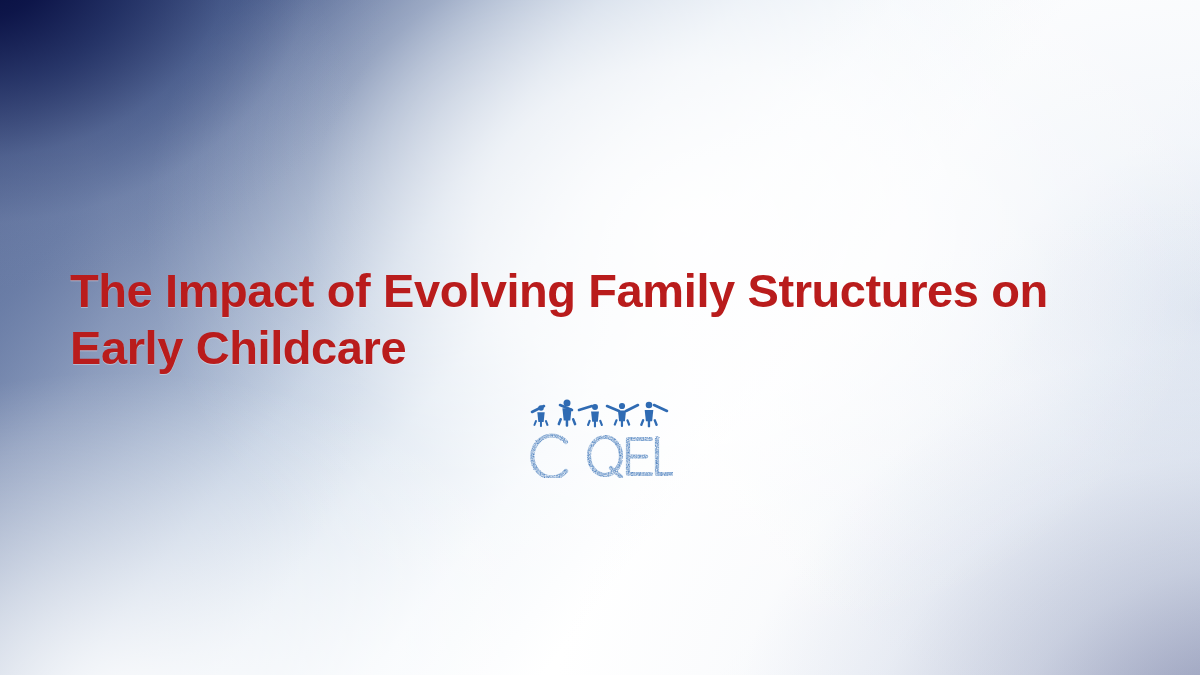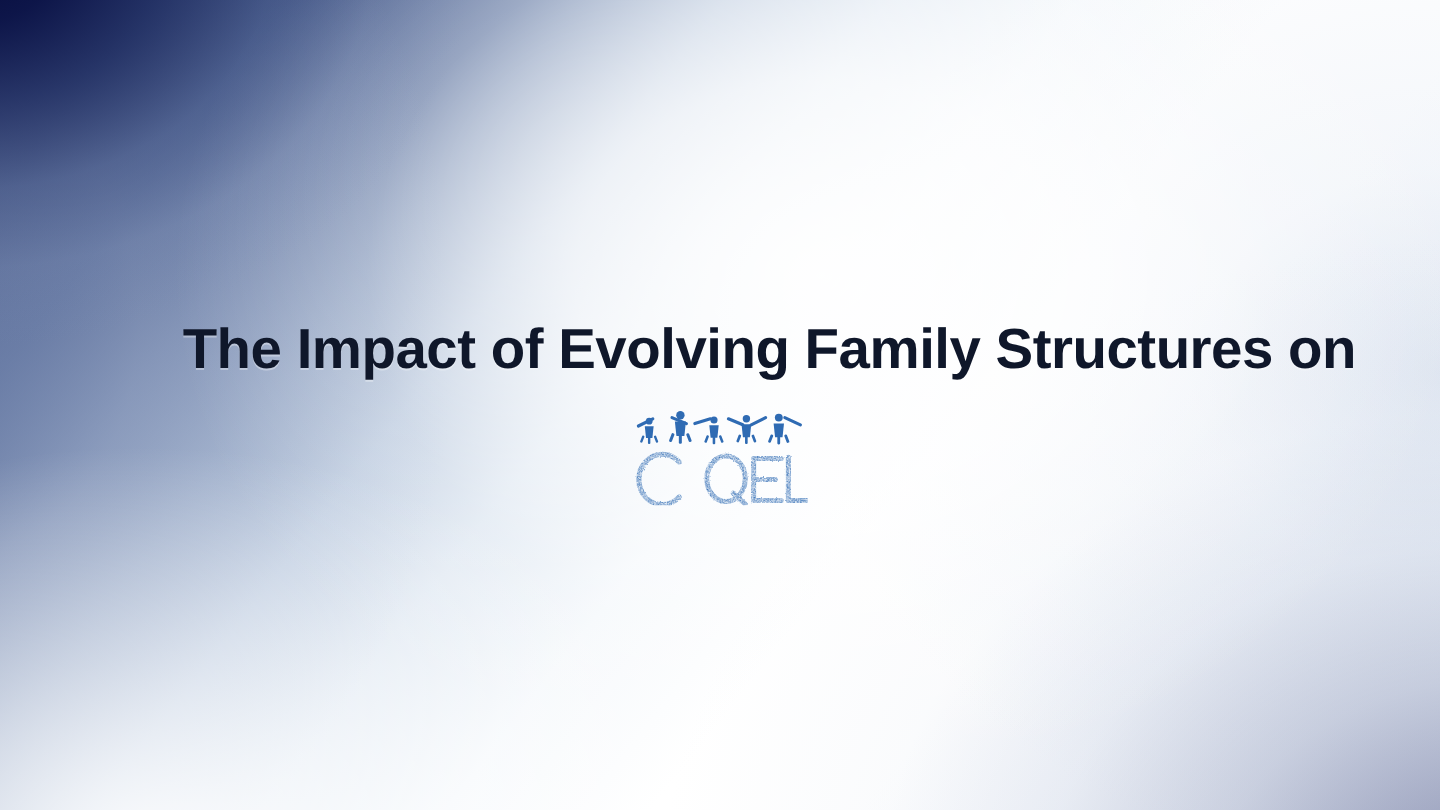--- a/index.html
+++ b/index.html
@@ -87,26 +87,26 @@
   #content {
     position:absolute;
     left:0; right:0;
     top:262px;
     display:flex;
     flex-direction:column;
     align-items:center;
   }
   #title {
     width:1060px;
-    text-align:right;
+    text-align:left;
     font-size:47px;
     line-height:57px;
     font-weight:bold;
     letter-spacing:-0.4px;
-    color:#0f172a;
+    color:#b91c1c;
     text-shadow:0 1px 0 rgba(255,255,255,0.35);
   }
   
   #logo-wrap {
     margin-top:18px;
     width:146px;
     height:84px;
     position:relative;
   }
   #logo-svg { display:block; width:146px; height:84px; }
@@ -121,20 +121,21 @@
   <div class="bg-layer bg-right-mid"></div>
   <div class="bg-layer bg-bottom-right"></div>
   <div class="bg-layer bg-center-white"></div>
   <div class="bg-layer bg-bottom-left-white"></div>
   <div class="bg-layer bg-corner-dark"></div>
 
   <div id="content">
 
     <h1 id="title">
       <span style="display: block;">The Impact of Evolving Family Structures on</span>
+      <span style="display: block;">Early Childcare</span>
     </h1>
 
     <div id="logo-wrap">
       <svg id="logo-svg" viewBox="0 0 146 84" xmlns="http://www.w3.org/2000/svg">
         <defs>
           <filter id="rough" x="-20%" y="-20%" width="140%" height="140%">
             <feTurbulence type="fractalNoise" baseFrequency="0.9" numOctaves="3" seed="7" result="noise"></feTurbulence>
             <feDisplacementMap in="SourceGraphic" in2="noise" scale="1.9" xChannelSelector="R" yChannelSelector="G"></feDisplacementMap>
           </filter>
           <filter id="grain" x="-10%" y="-10%" width="120%" height="120%">

